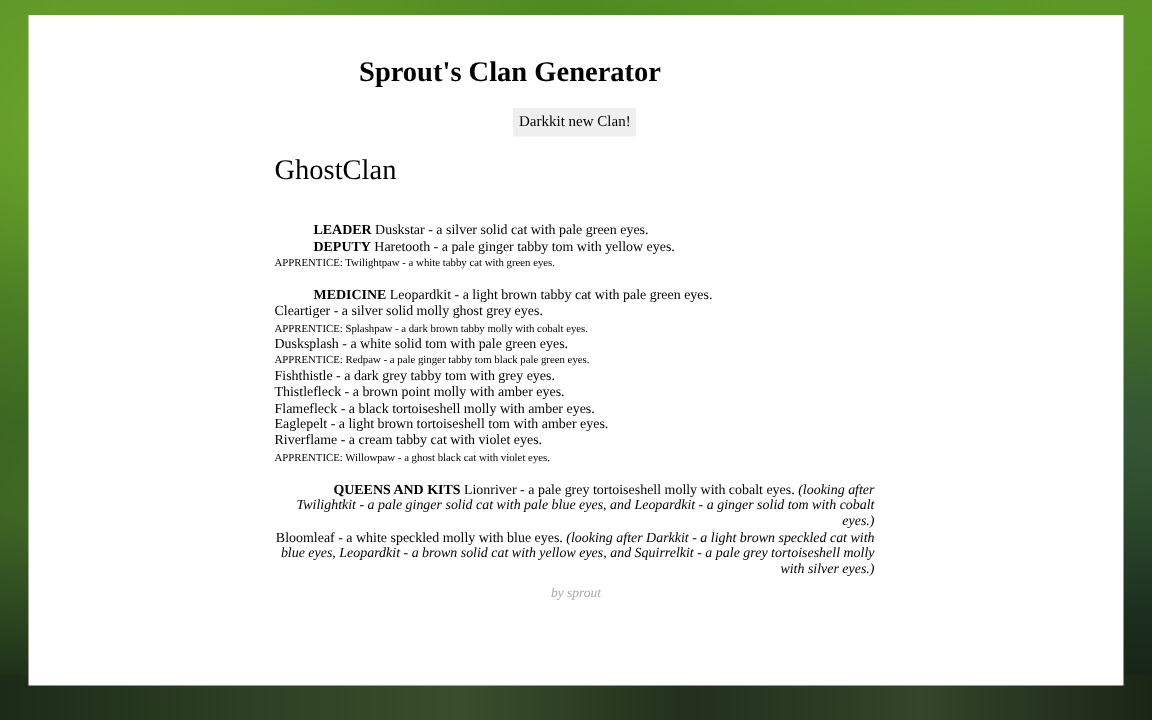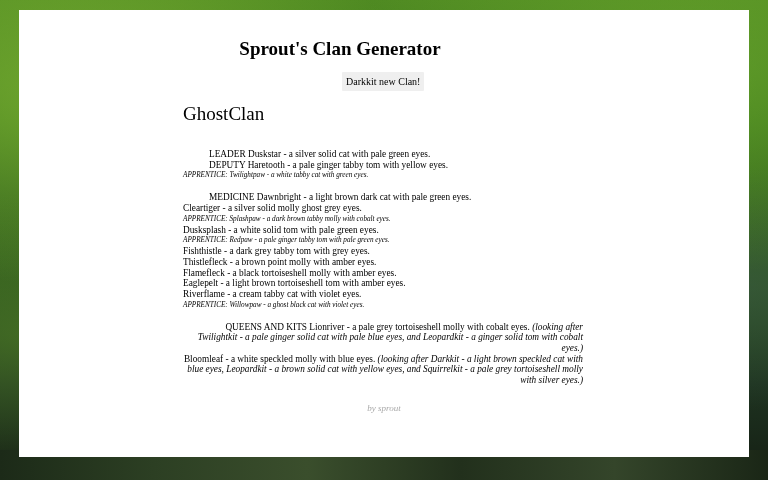--- a/index.html
+++ b/index.html
@@ -68,36 +68,35 @@
     }
     .roster {
       position: absolute;
       left: 164px;
       top: 139px;
       width: 400px;
       font-size: 9.3px;
       line-height: 10.7px;
     }
     .section { margin-bottom: 11px; }
-    .rank { font-weight: normal; padding-left: 26px; }
+    .rank { font-weight: bold; padding-left: 26px; }
     .line { display: block; white-space: nowrap; }
     .apprentice {
       display: block;
-      font-style: italic;
       font-size: 7.2px;
       line-height: 10.9px;
       white-space: nowrap;
     }
     .queen-line { display: block; text-align: right; }
     .kits { font-style: italic; }
     .footer {
       position: absolute;
       left: 0;
       width: 730px;
-      top: 393px;
+      top: 380px;
       text-align: center;
       font-size: 9px;
       font-style: italic;
       color: #a8a8a8;
     }
   </style>
 </head>
 <body>
 
 <div class="bg-bottom"></div>
@@ -120,26 +119,26 @@
       <span class="line">
         <span class="rank">DEPUTY</span>
         <span>Haretooth - a pale ginger tabby tom with yellow eyes.</span>
       </span>
       <span class="apprentice">APPRENTICE: Twilightpaw - a white tabby cat with green eyes.</span>
     </div>
 
     <div class="section">
       <span class="line">
         <span class="rank">MEDICINE</span>
-        <span>Dawnbright - a light brown dark cat with pale green eyes.</span>
+        <span>Leopardkit - a light brown tabby cat with pale green eyes.</span>
       </span>
       <span class="line">Cleartiger - a silver solid molly ghost grey eyes.</span>
       <span class="apprentice">APPRENTICE: Splashpaw - a dark brown tabby molly with cobalt eyes.</span>
       <span class="line">Dusksplash - a white solid tom with pale green eyes.</span>
-      <span class="apprentice">APPRENTICE: Redpaw - a pale ginger tabby tom with pale green eyes.</span>
+      <span class="apprentice">APPRENTICE: Redpaw - a pale ginger tabby tom black pale green eyes.</span>
       <span class="line">Fishthistle - a dark grey tabby tom with grey eyes.</span>
       <span class="line">Thistlefleck - a brown point molly with amber eyes.</span>
       <span class="line">Flamefleck - a black tortoiseshell molly with amber eyes.</span>
       <span class="line">Eaglepelt - a light brown tortoiseshell tom with amber eyes.</span>
       <span class="line">Riverflame - a cream tabby cat with violet eyes.</span>
       <span class="apprentice">APPRENTICE: Willowpaw - a ghost black cat with violet eyes.</span>
     </div>
 
     <div class="section">
       <span class="queen-line">

